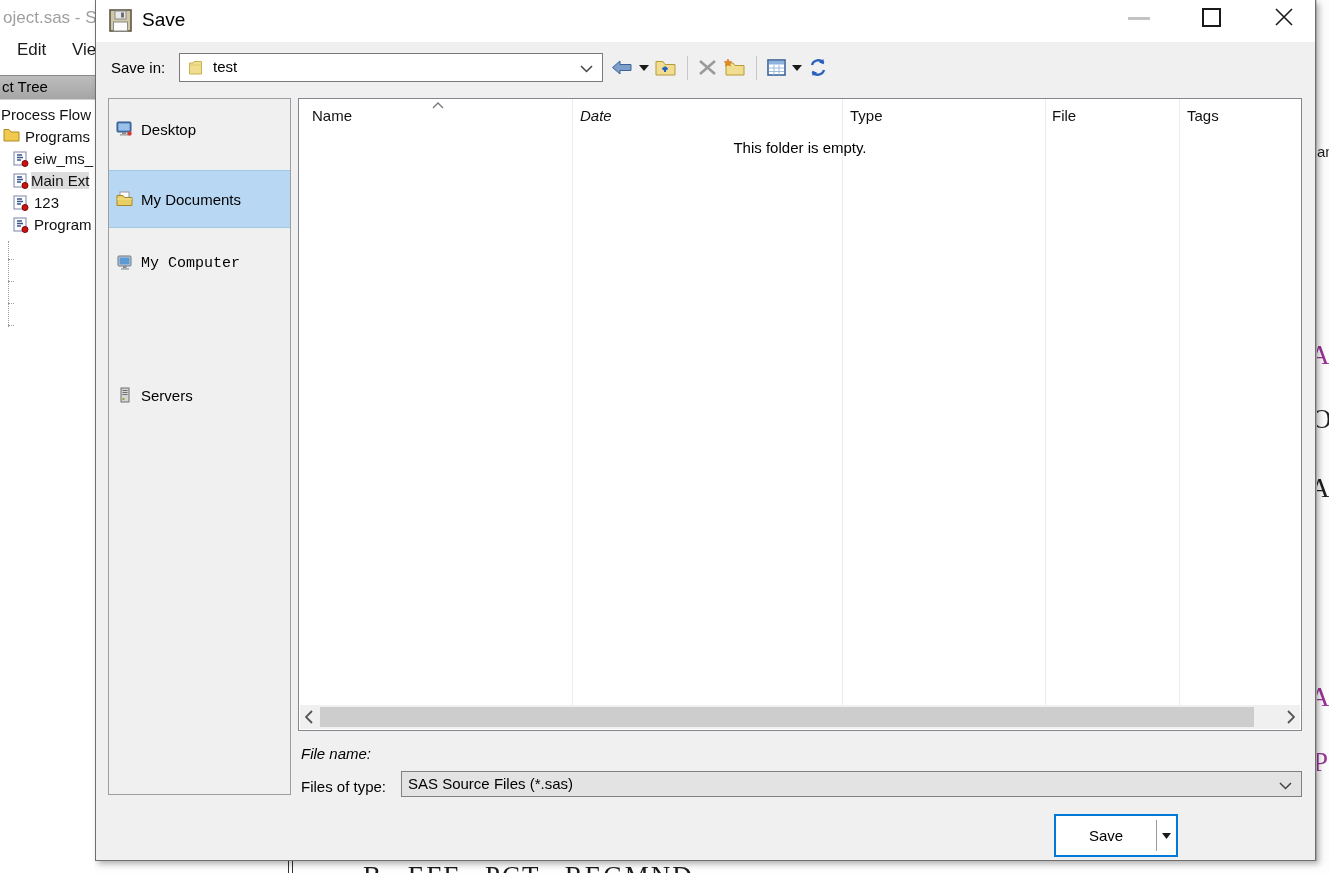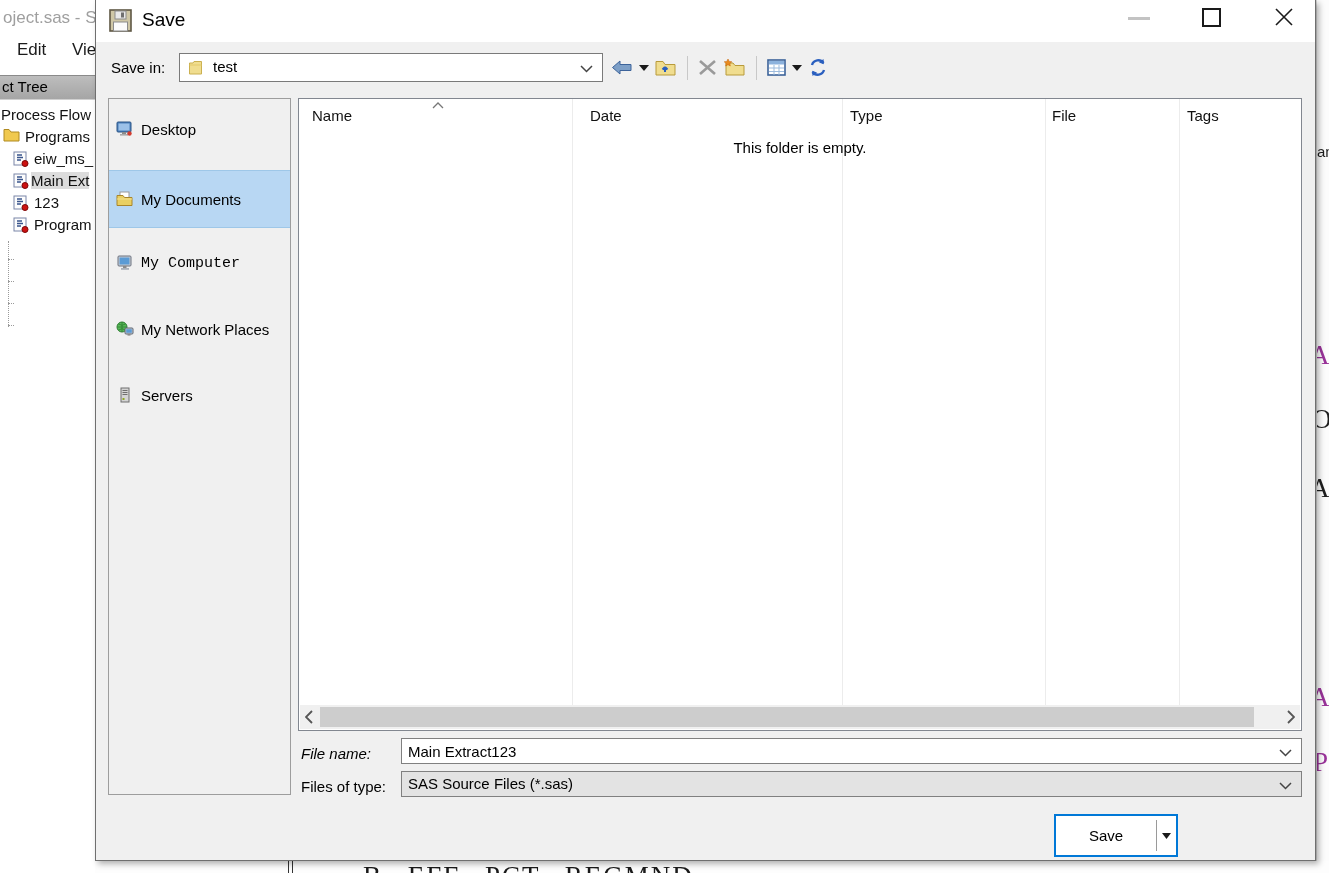--- a/index.html
+++ b/index.html
@@ -263,30 +263,20 @@
     </div>
     <div class="place" style="top:135px;font-family:Liberation Mono, monospace;">
       <svg width="18" height="16" viewBox="0 0 18 16">
         <rect x="2" y="1" width="13" height="10" rx="1" fill="#c9cdd4" stroke="#6b7280"></rect>
         <rect x="3.5" y="2.5" width="10" height="7" fill="#5b9bd5"></rect>
         <rect x="7" y="11" width="3.5" height="2" fill="#8a8a8a"></rect>
         <rect x="5" y="13" width="8" height="1.8" fill="#aab0ba"></rect>
       </svg>
       <span>My Computer</span>
     </div>
-    <div class="place" style="top:201px;">
-      <svg width="18" height="16" viewBox="0 0 18 16">
-        <circle cx="6" cy="6" r="5" fill="#57b957" stroke="#2e7d32"></circle>
-        <path d="M1.5 6 L10.5 6 M6 1 L6 11 M2.5 3 A6 6 0 0 0 9.5 3 M2.5 9 A6 6 0 0 1 9.5 9" stroke="#2e7d32" stroke-width="0.8" fill="none"></path>
-        <rect x="9" y="7" width="8" height="6" rx="1" fill="#c9cdd4" stroke="#5b6472"></rect>
-        <rect x="10.2" y="8.2" width="5.6" height="3.6" fill="#5b9bd5"></rect>
-        <rect x="11.5" y="13" width="3" height="1.6" fill="#8a8a8a"></rect>
-      </svg>
-      <span>My Network Places</span>
-    </div>
     <div class="place" style="top:267px;">
       <svg width="18" height="16" viewBox="0 0 18 16">
         <rect x="5" y="1" width="8" height="14" fill="#d4d4d4" stroke="#6f6f6f"></rect>
         <path d="M6.5 3.5 L11.5 3.5 M6.5 5.5 L11.5 5.5 M6.5 7.5 L11.5 7.5" stroke="#6f6f6f" stroke-width="1"></path>
         <rect x="6.5" y="11" width="2" height="2" fill="#8fa826"></rect>
       </svg>
       <span>Servers</span>
     </div>
   </div>
 
@@ -294,21 +284,21 @@
     <div class="colline" style="left:273px;"></div>
     <div class="colline" style="left:543px;"></div>
     <div class="colline" style="left:746px;"></div>
     <div class="colline" style="left:880px;"></div>
 
     <svg id="sort-caret" width="12" height="7" viewBox="0 0 12 7">
       <path d="M1 6 L6 1 L11 6" fill="none" stroke="#777" stroke-width="1.3"></path>
     </svg>
 
     <span class="colhdr" style="left:13px;">Name</span>
-    <span class="colhdr" style="left:291px;">Date</span>
+    <span class="colhdr" style="left:281px;font-style:italic;">Date</span>
     <span class="colhdr" style="left:551px;">Type</span>
     <span class="colhdr" style="left:753px;">File</span>
     <span class="colhdr" style="left:888px;">Tags</span>
 
     <div id="empty-msg">This folder is empty.</div>
 
     <div id="hscroll">
       <div class="sb-arrow" id="sb-left">
         <svg width="8" height="14" viewBox="0 0 8 14">
           <path d="M7 1 L1 7 L7 13" fill="none" stroke="#555" stroke-width="1.8"></path>
@@ -317,26 +307,20 @@
       <div id="sb-thumb"></div>
       <div class="sb-arrow" id="sb-right">
         <svg width="8" height="14" viewBox="0 0 8 14">
           <path d="M1 1 L7 7 L1 13" fill="none" stroke="#555" stroke-width="1.8"></path>
         </svg>
       </div>
     </div>
   </div>
 
   <span class="fld-label" style="top:745px;font-style:italic;">File name:</span>
-  <div id="fname-box">
-    <input id="fname-input" type="text" value="Main Extract123" style="">
-    <svg class="chev-right" style="top:10px;" width="13" height="8" viewBox="0 0 13 8">
-      <path d="M1 1 L6.5 6.5 L12 1" fill="none" stroke="#444" stroke-width="1.5"></path>
-    </svg>
-  </div>
 
   <span class="fld-label" style="top:778px;">Files of type:</span>
   <div id="ftype-box">
     <span class="val">SAS Source Files (*.sas)</span>
     <svg class="chev-right" style="top:10px;" width="13" height="8" viewBox="0 0 13 8">
       <path d="M1 1 L6.5 6.5 L12 1" fill="none" stroke="#444" stroke-width="1.5"></path>
     </svg>
   </div>
 
   <div id="save-btn">

